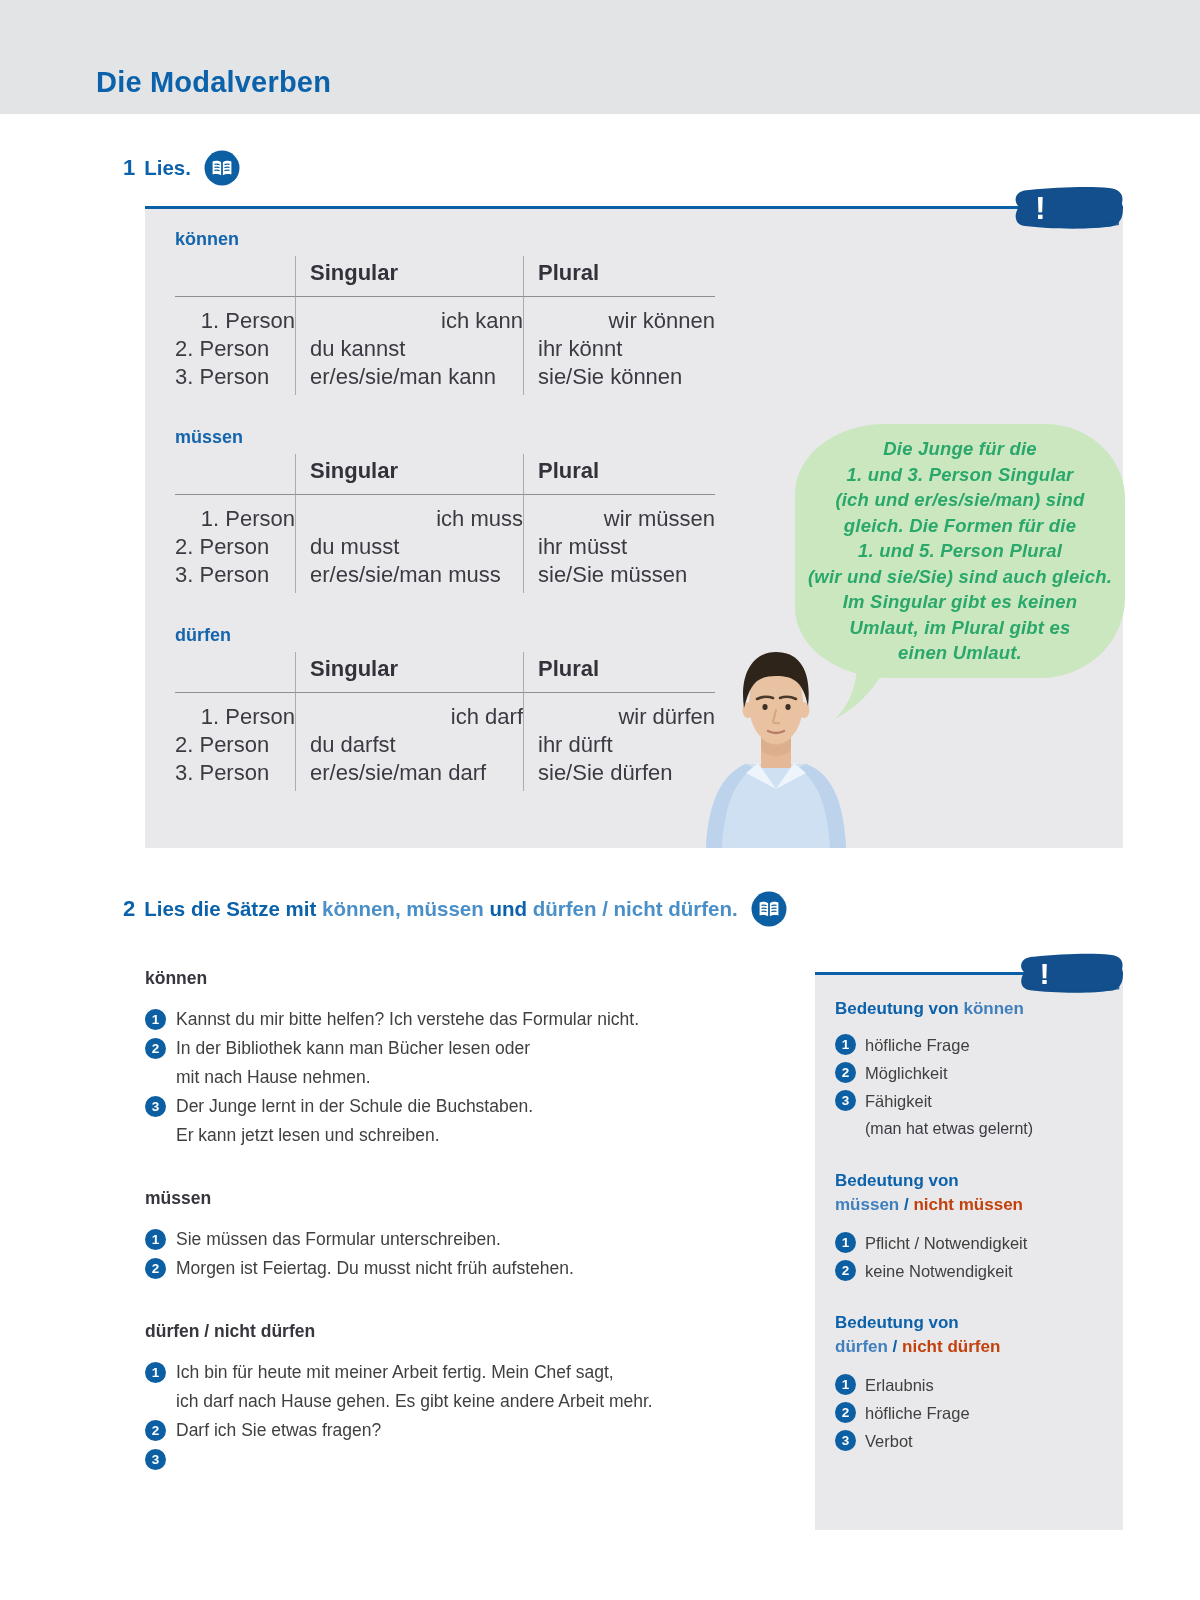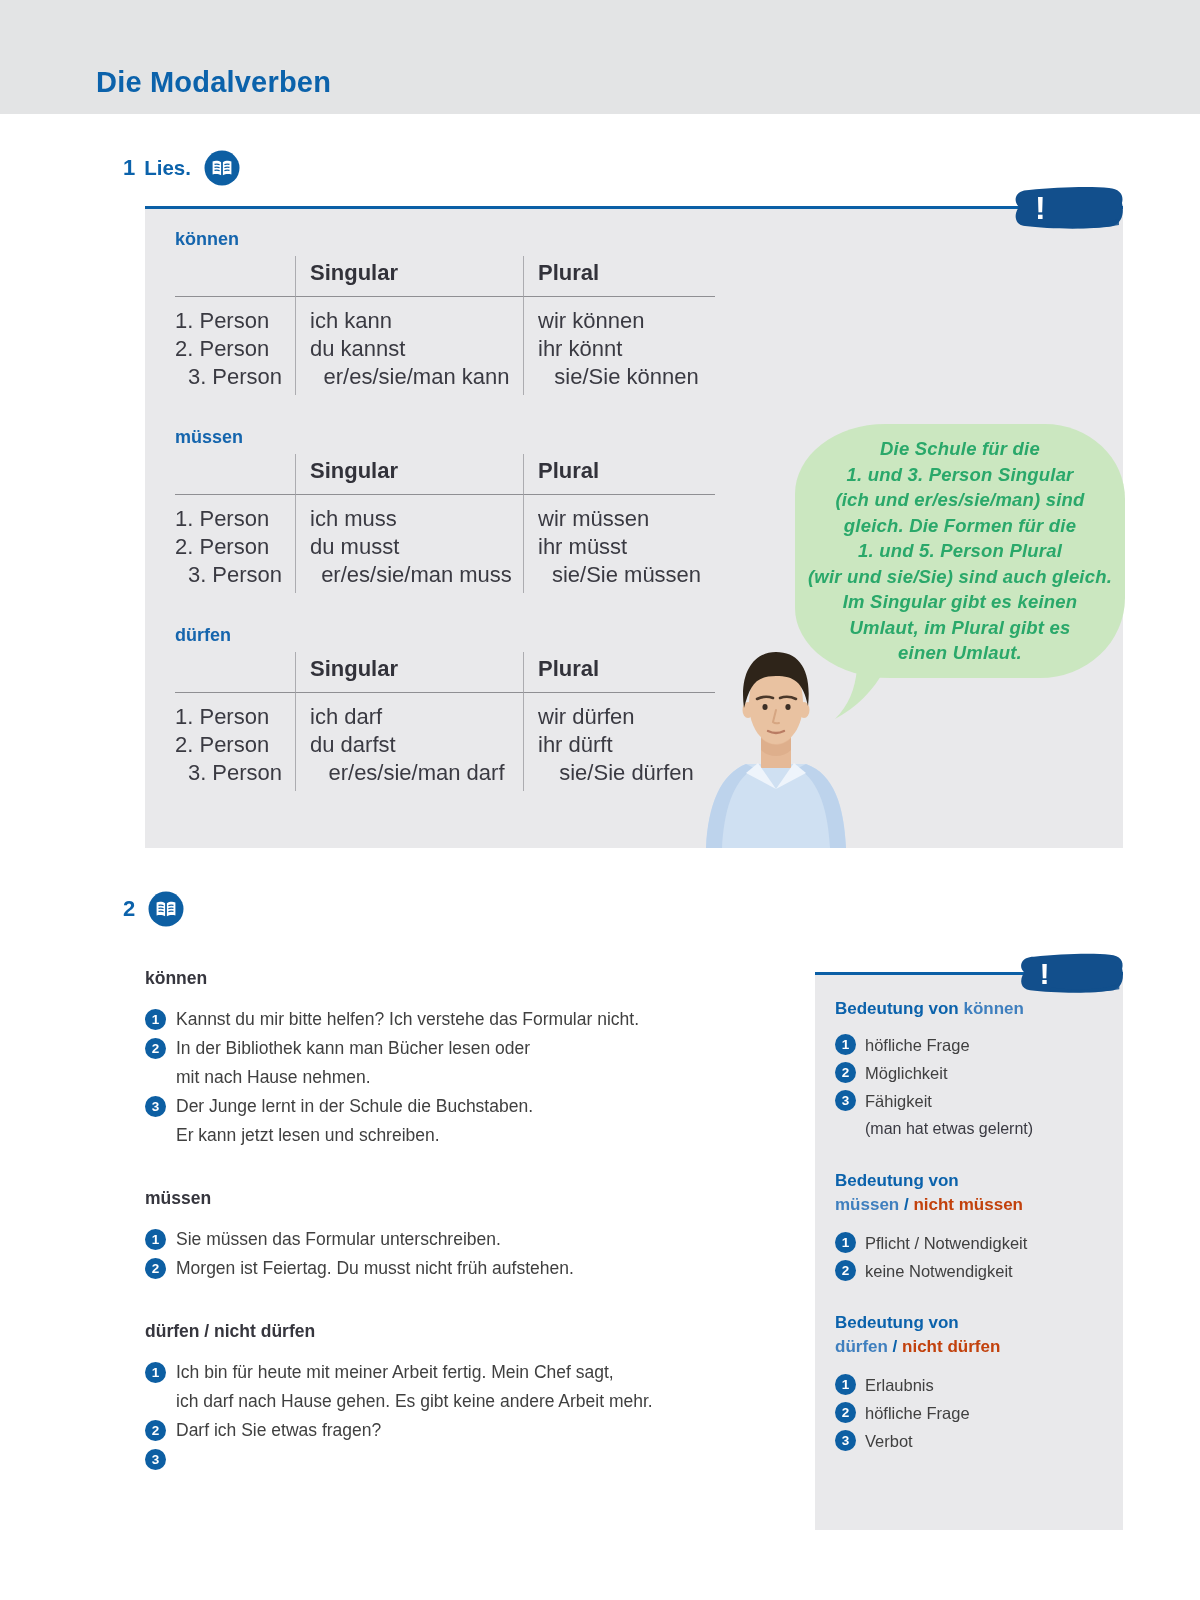--- a/index.html
+++ b/index.html
@@ -28,22 +28,22 @@
   
   .vtable{position:absolute;left:30px;}
   .vt1{top:20px;}.vt2{top:218px;}.vt3{top:416px;}
   .vtable-label{font-size:18px;font-weight:bold;color:#1565ad;margin-bottom:6px;}
   .vtable-grid{display:grid;grid-template-columns:120px 228px 192px;font-size:22px;color:#3a3a42;}
   .vh{font-weight:bold;color:#32323a;padding:4px 0 10px 14px;border-bottom:1.5px solid #8f8f93;}
   .vh-empty{padding-left:0;}
   .vsep{border-left:1.5px solid #acacb0;}
   .vc{padding-left:14px;line-height:28px;}
   .vc.person{padding-left:0;}
-  .r1{padding-top:10px;}
-  .r3{padding-bottom:4px;text-align:center;}
+  .r1{padding-top:10px;text-align:right;}
+  .r3{padding-bottom:4px;}
   
   .bubble{
     position:absolute;left:795px;top:424px;width:330px;height:254px;background:#cbe7c0;
     border-radius:90px 80px 85px 95px / 70px 75px 80px 70px;
     display:flex;flex-direction:column;justify-content:center;text-align:center;
     z-index:2;padding:4px 6px;box-sizing:border-box;
   }
   .bubble-line{font-size:18.5px;line-height:25.5px;color:#2aa86a;font-style:italic;font-weight:bold;letter-spacing:.2px;}
   .bubble-tail{position:absolute;left:38px;top:calc(100% - 9px);width:56px;height:52px;}
   
@@ -148,21 +148,21 @@
       <div class="vc vsep">du darfst</div>
       <div class="vc vsep">ihr dürft</div>
       <div class="vc person r3">3. Person</div>
       <div class="vc vsep r3">er/es/sie/man darf</div>
       <div class="vc vsep r3">sie/Sie dürfen</div>
     </div>
   </div>
 </div>
 
 <div class="bubble">
-  <div class="bubble-line">Die Schule für die</div>
+  <div class="bubble-line">Die Junge für die</div>
   <div class="bubble-line">1. und 3. Person Singular</div>
   <div class="bubble-line">(ich und er/es/sie/man) sind</div>
   <div class="bubble-line">gleich. Die Formen für die</div>
   <div class="bubble-line">1. und 5. Person Plural</div>
   <div class="bubble-line">(wir und sie/Sie) sind auch gleich.</div>
   <div class="bubble-line">Im Singular gibt es keinen</div>
   <div class="bubble-line">Umlaut, im Plural gibt es</div>
   <div class="bubble-line">einen Umlaut.</div>
   <svg class="bubble-tail" viewBox="0 0 56 52">
     <path d="M52 0 C40 22 24 38 2 50 C16 36 22 20 24 0 Z" fill="#cbe7c0"></path>
@@ -184,20 +184,21 @@
   <path d="M69 63 Q77 59 85 62" stroke="#4a382a" stroke-width="2.6" fill="none" stroke-linecap="round"></path>
   <path d="M92 62 Q100 59 108 63" stroke="#4a382a" stroke-width="2.6" fill="none" stroke-linecap="round"></path>
   <ellipse cx="77" cy="71" rx="2.6" ry="3" fill="#3c2f26"></ellipse>
   <ellipse cx="100" cy="71" rx="2.6" ry="3" fill="#3c2f26"></ellipse>
   <path d="M88 74 Q86 82 85 86 Q87 88 91 87" stroke="#d6a682" stroke-width="2" fill="none" stroke-linecap="round"></path>
   <path d="M80 95 Q88 99 96 95" stroke="#b97c63" stroke-width="2.4" fill="none" stroke-linecap="round"></path>
 </svg>
 
 <div class="sec-head s2-head">
   <span class="sec-num">2</span>
+  <span class="sec-label"><span class="t-dark">Lies die Sätze mit </span><span class="t-mid">können, müssen </span><span class="t-dark">und </span><span class="t-mid">dürfen / nicht dürfen.</span></span>
   <svg class="book-icon" viewBox="0 0 36 36">
     <circle cx="18" cy="18" r="17.5" fill="#0d5fa3"></circle>
     <path d="M8.6 11.4 C11.8 10.4 14.9 10.8 17.1 12.3 L17.1 25.2 C14.9 23.9 11.8 23.5 8.6 24.4 Z" fill="#ffffff"></path>
     <path d="M27.4 11.4 C24.2 10.4 21.1 10.8 18.9 12.3 L18.9 25.2 C21.1 23.9 24.2 23.5 27.4 24.4 Z" fill="#ffffff"></path>
     <g stroke="#0d5fa3" stroke-width="1.1" fill="none">
       <path d="M10.5 14.4 C12.5 13.9 14.4 14.1 15.6 14.8"></path>
       <path d="M10.5 17.4 C12.5 16.9 14.4 17.1 15.6 17.8"></path>
       <path d="M10.5 20.4 C12.5 19.9 14.4 20.1 15.6 20.8"></path>
       <path d="M25.5 14.4 C23.5 13.9 21.6 14.1 20.4 14.8"></path>
       <path d="M25.5 17.4 C23.5 16.9 21.6 17.1 20.4 17.8"></path>

